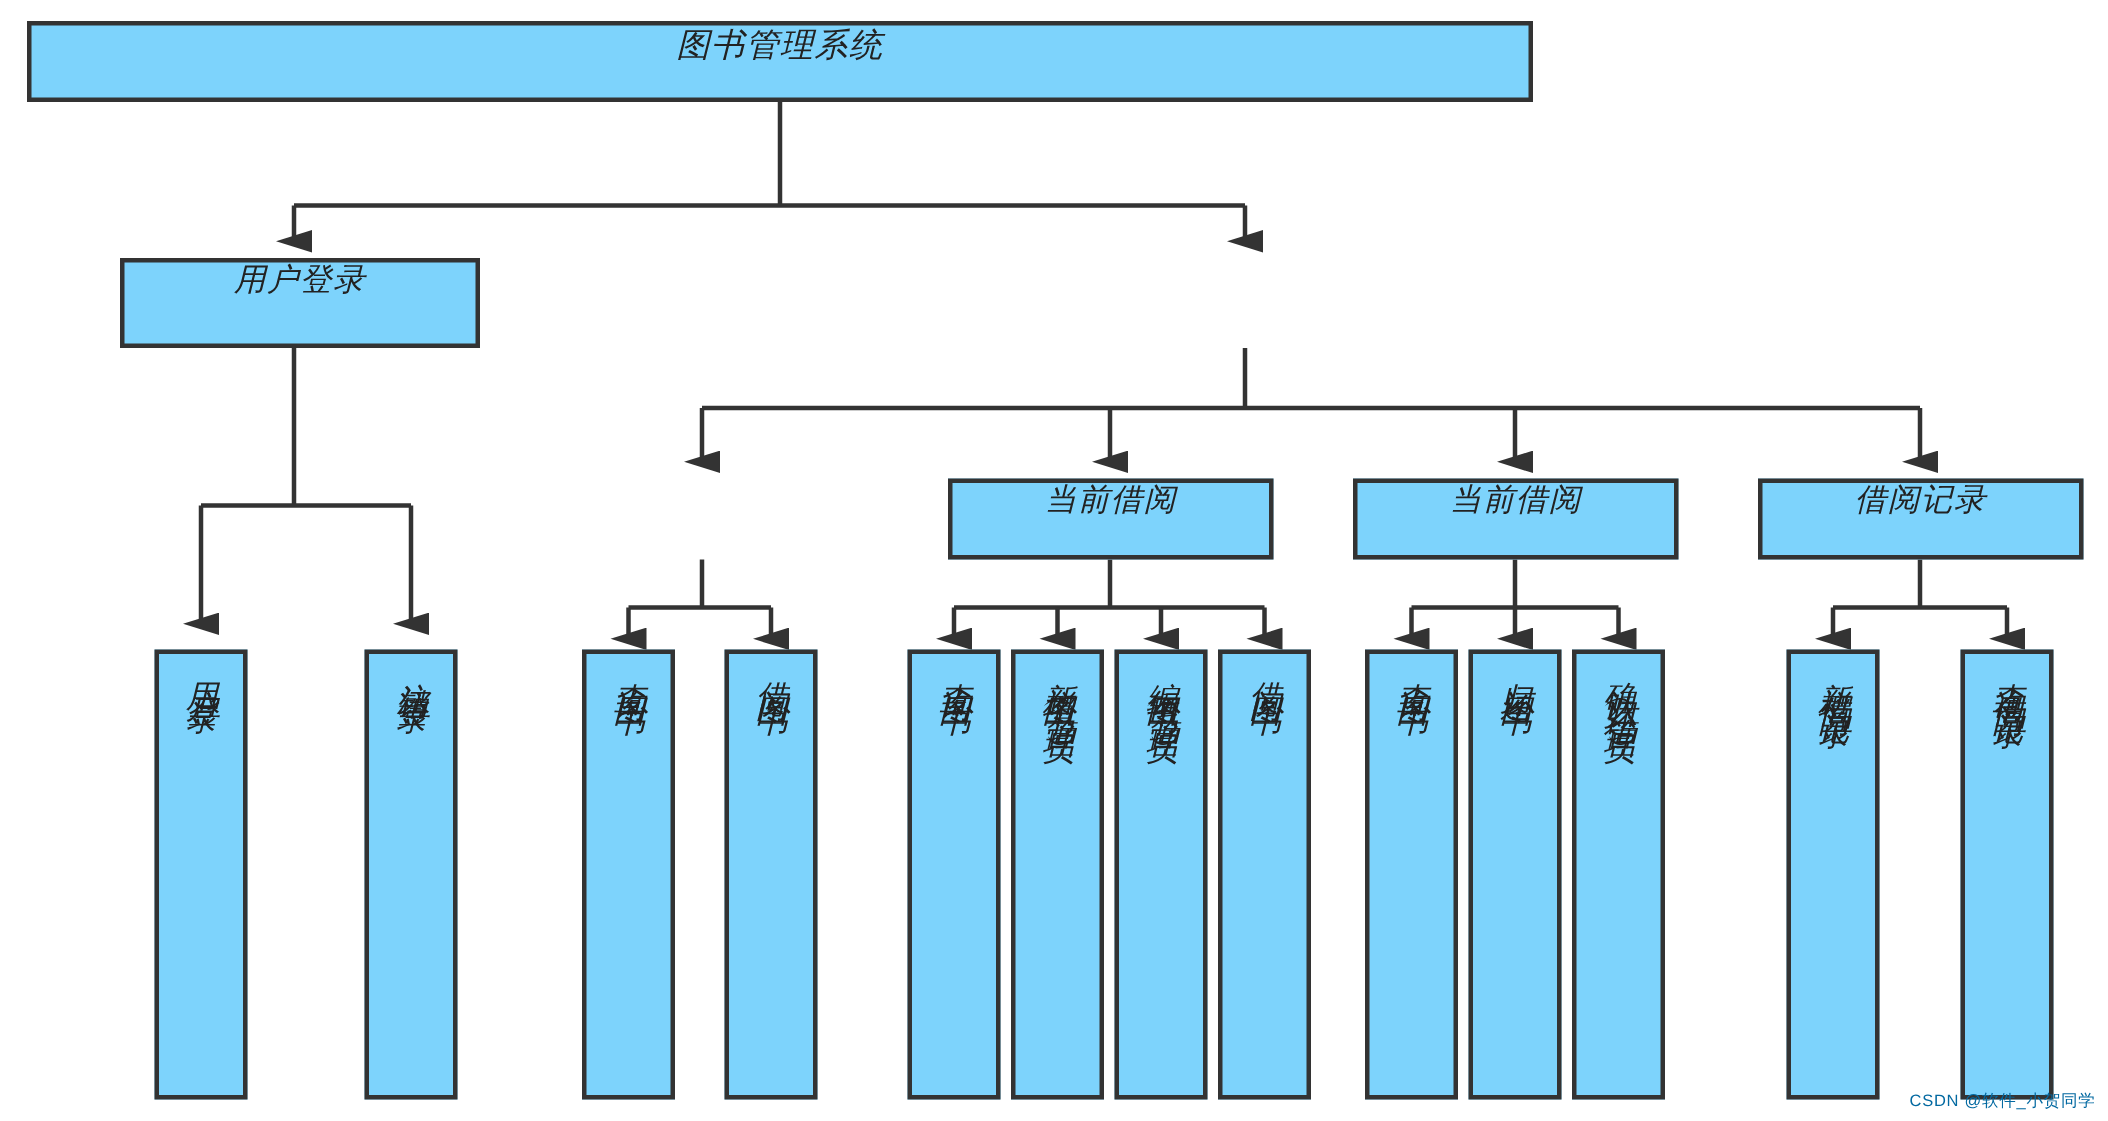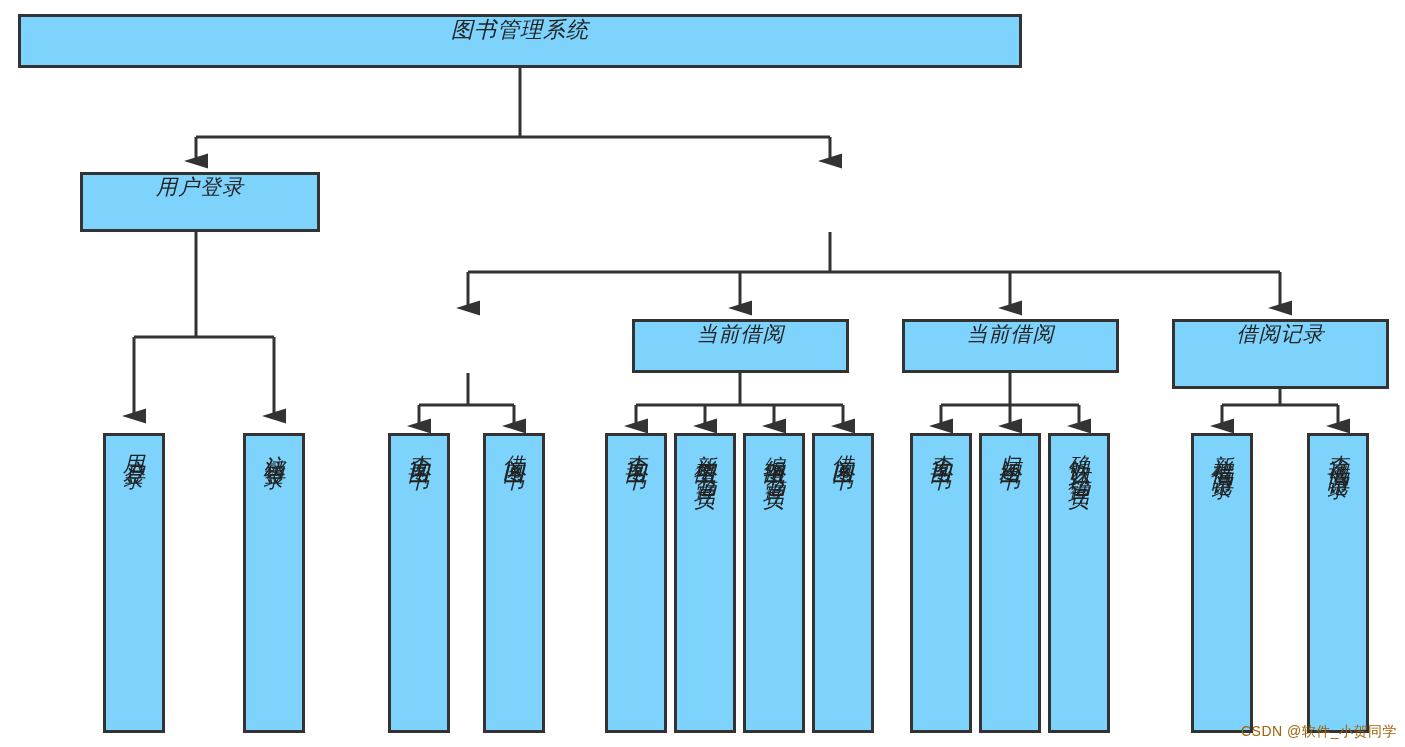--- a/index.html
+++ b/index.html
@@ -57,22 +57,22 @@
     left: 0;
     top: 0;
     width: 1405px;
     height: 747px;
     pointer-events: none;
   }
   .watermark {
     position: absolute;
     right: 8px;
     bottom: 6px;
-    font-size: 14px;
-    color: #a16207;
+    font-size: 11px;
+    color: #0369a1;
     white-space: nowrap;
     letter-spacing: 0.5px;
   }
 </style>
 </head>
 <body>
 
 <div id="canvas">
 
   <svg class="links" viewBox="0 0 1405 747">
@@ -133,21 +133,21 @@
   <div class="node horiz" style="left:80px; top:172px; width:240px; height:60px;">
     <span class="lbl">用户登录</span>
   </div>
 
   <div class="node horiz" style="left:632px; top:319px; width:217px; height:54px;">
     <span class="lbl">当前借阅</span>
   </div>
   <div class="node horiz" style="left:902px; top:319px; width:217px; height:54px;">
     <span class="lbl">当前借阅</span>
   </div>
-  <div class="node horiz" style="left:1172px; top:319px; width:217px; height:70px;">
+  <div class="node horiz" style="left:1172px; top:319px; width:217px; height:54px;">
     <span class="lbl">借阅记录</span>
   </div>
 
   <div class="node vert" style="left:103px; top:433px; width:62px; height:300px;">
     <span class="vlabel">用户登录</span>
   </div>
   <div class="node vert" style="left:243px; top:433px; width:62px; height:300px;">
     <span class="vlabel">注销登录</span>
   </div>
 

